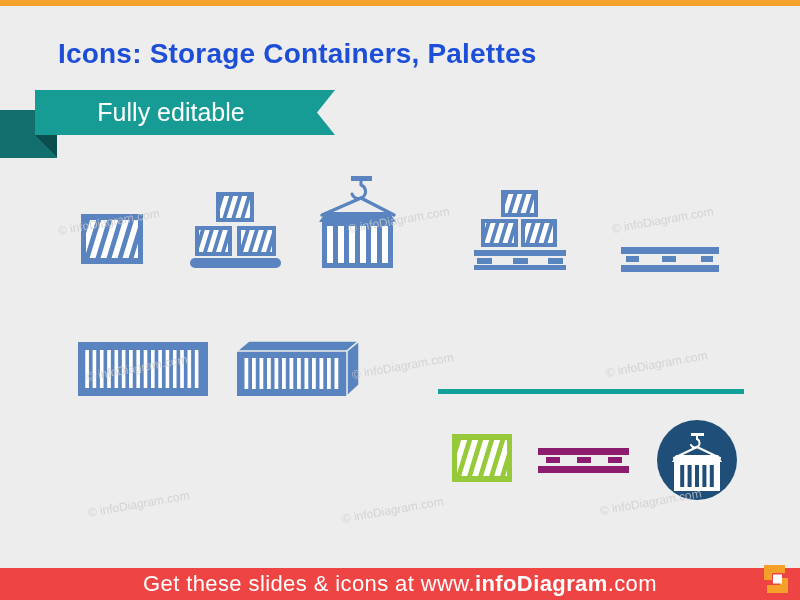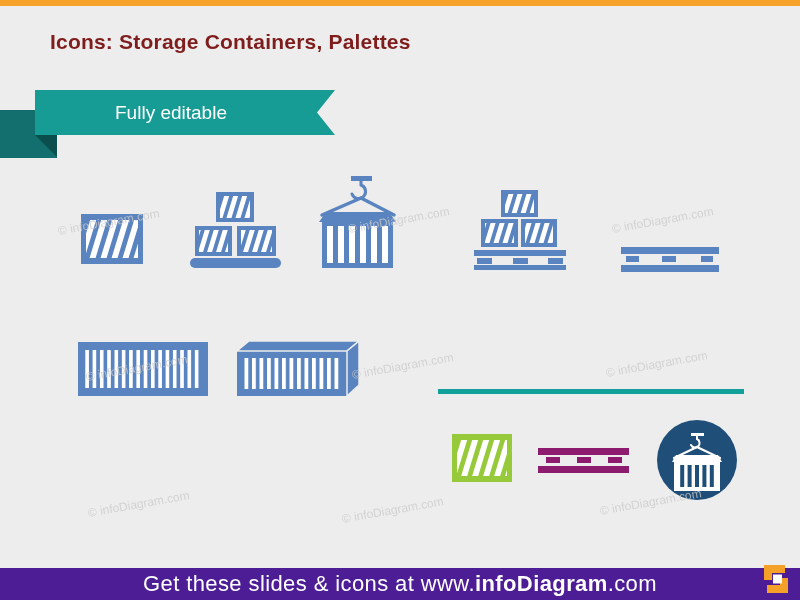--- a/index.html
+++ b/index.html
@@ -1,35 +1,35 @@
 <!DOCTYPE html>
 <html><head>
 <meta charset="utf-8">
 <style>
   html,body{margin:0;padding:0;}
   body{width:800px;height:600px;overflow:hidden;background:#ededed;
        font-family:"Liberation Sans", sans-serif;}
   .slide{position:relative;width:800px;height:600px;background:#ededed;}
   .top-bar{position:absolute;left:0;top:0;width:800px;height:6px;background:#f5a32a;}
-  .title{position:absolute;left:50px;top:30px;margin:0;font-size:21px;font-weight:bold;
-         color:#7f1d1d;letter-spacing:.2px;}
+  .title{position:absolute;left:50px;top:30px;margin:8px;font-size:28px;font-weight:bold;
+         color:#1d4ed8;letter-spacing:.2px;}
   .teal-square{position:absolute;left:0;top:110px;width:57px;height:48px;background:#136f6e;}
   .ribbon-fold{position:absolute;left:35px;top:135px;width:22px;height:22px;background:#0b4e4e;
          clip-path:polygon(0 0,100% 0,100% 100%);}
   .ribbon{position:absolute;left:35px;top:90px;width:300px;height:45px;background:#179b95;
          clip-path:polygon(0 0,100% 0,94% 50%,100% 100%,0 100%);
-         color:#fff;font-size:19px;line-height:45px;text-align:center;}
+         color:#fff;font-size:25px;line-height:45px;text-align:center;}
   .ribbon span{display:inline-block;padding-right:28px;}
   .icon{position:absolute;line-height:0;}
   .watermark{position:absolute;font-size:12px;color:#cbcbcb;opacity:.78;white-space:nowrap;
          transform:rotate(-10deg);transform-origin:left center;z-index:5;}
   .note{position:absolute;left:438px;top:361px;width:306px;text-align:center;
          font-size:19px;color:#8e2a71;}
   .note-underline{position:absolute;left:438px;top:389px;width:306px;height:5px;background:#12a09a;}
-  .footer{position:absolute;left:0;top:568px;width:800px;height:32px;background:#4c1d95;}
+  .footer{position:absolute;left:0;top:568px;width:800px;height:32px;background:#ef4444;}
   .footer-text{position:absolute;left:0;top:0;width:800px;text-align:center;color:#fff;
          font-size:22px;line-height:32px;letter-spacing:.4px;}
   .footer-text b{font-weight:bold;}
   .logo{position:absolute;left:761px;top:562px;}
 </style>
 </head>
 <body>
 
 <div class="slide">
 

